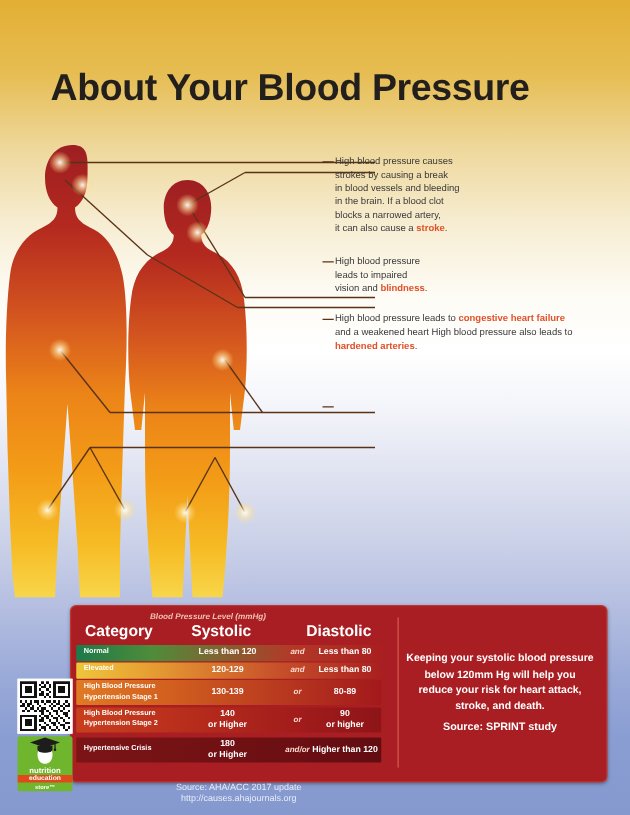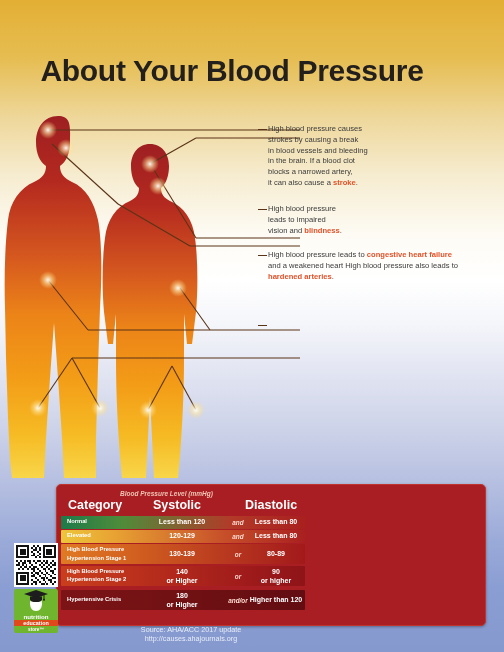--- a/index.html
+++ b/index.html
@@ -324,20 +324,24 @@
       <div class="cat">Hypertensive Crisis</div>
       <div class="sys">
         <span>180</span><br>
         <span>or Higher</span>
       </div>
       <div class="conj">and/or</div>
       <div class="dia">Higher than 120</div>
     </div>
   </div>
 
+  <div class="info">
+    <div class="info-text">Keeping your systolic blood pressure below 120mm Hg will help you reduce your risk for heart attack, stroke, and death.</div>
+    <div class="info-src">Source: SPRINT study</div>
+  </div>
 
   <div class="src src1">Source: AHA/ACC 2017 update</div>
   <div class="src src2">http://causes.ahajournals.org</div>
 
   <div class="qr">
     <svg width="40" height="40" viewBox="0 0 21 21" xmlns="http://www.w3.org/2000/svg" shape-rendering="crispEdges">
       <rect width="21" height="21" fill="#fff"></rect>
       <g fill="#111">
         <path d="M0 0h7v7H0z"></path>
           <path d="M1 1h5v5H1z" fill="#fff"></path>

